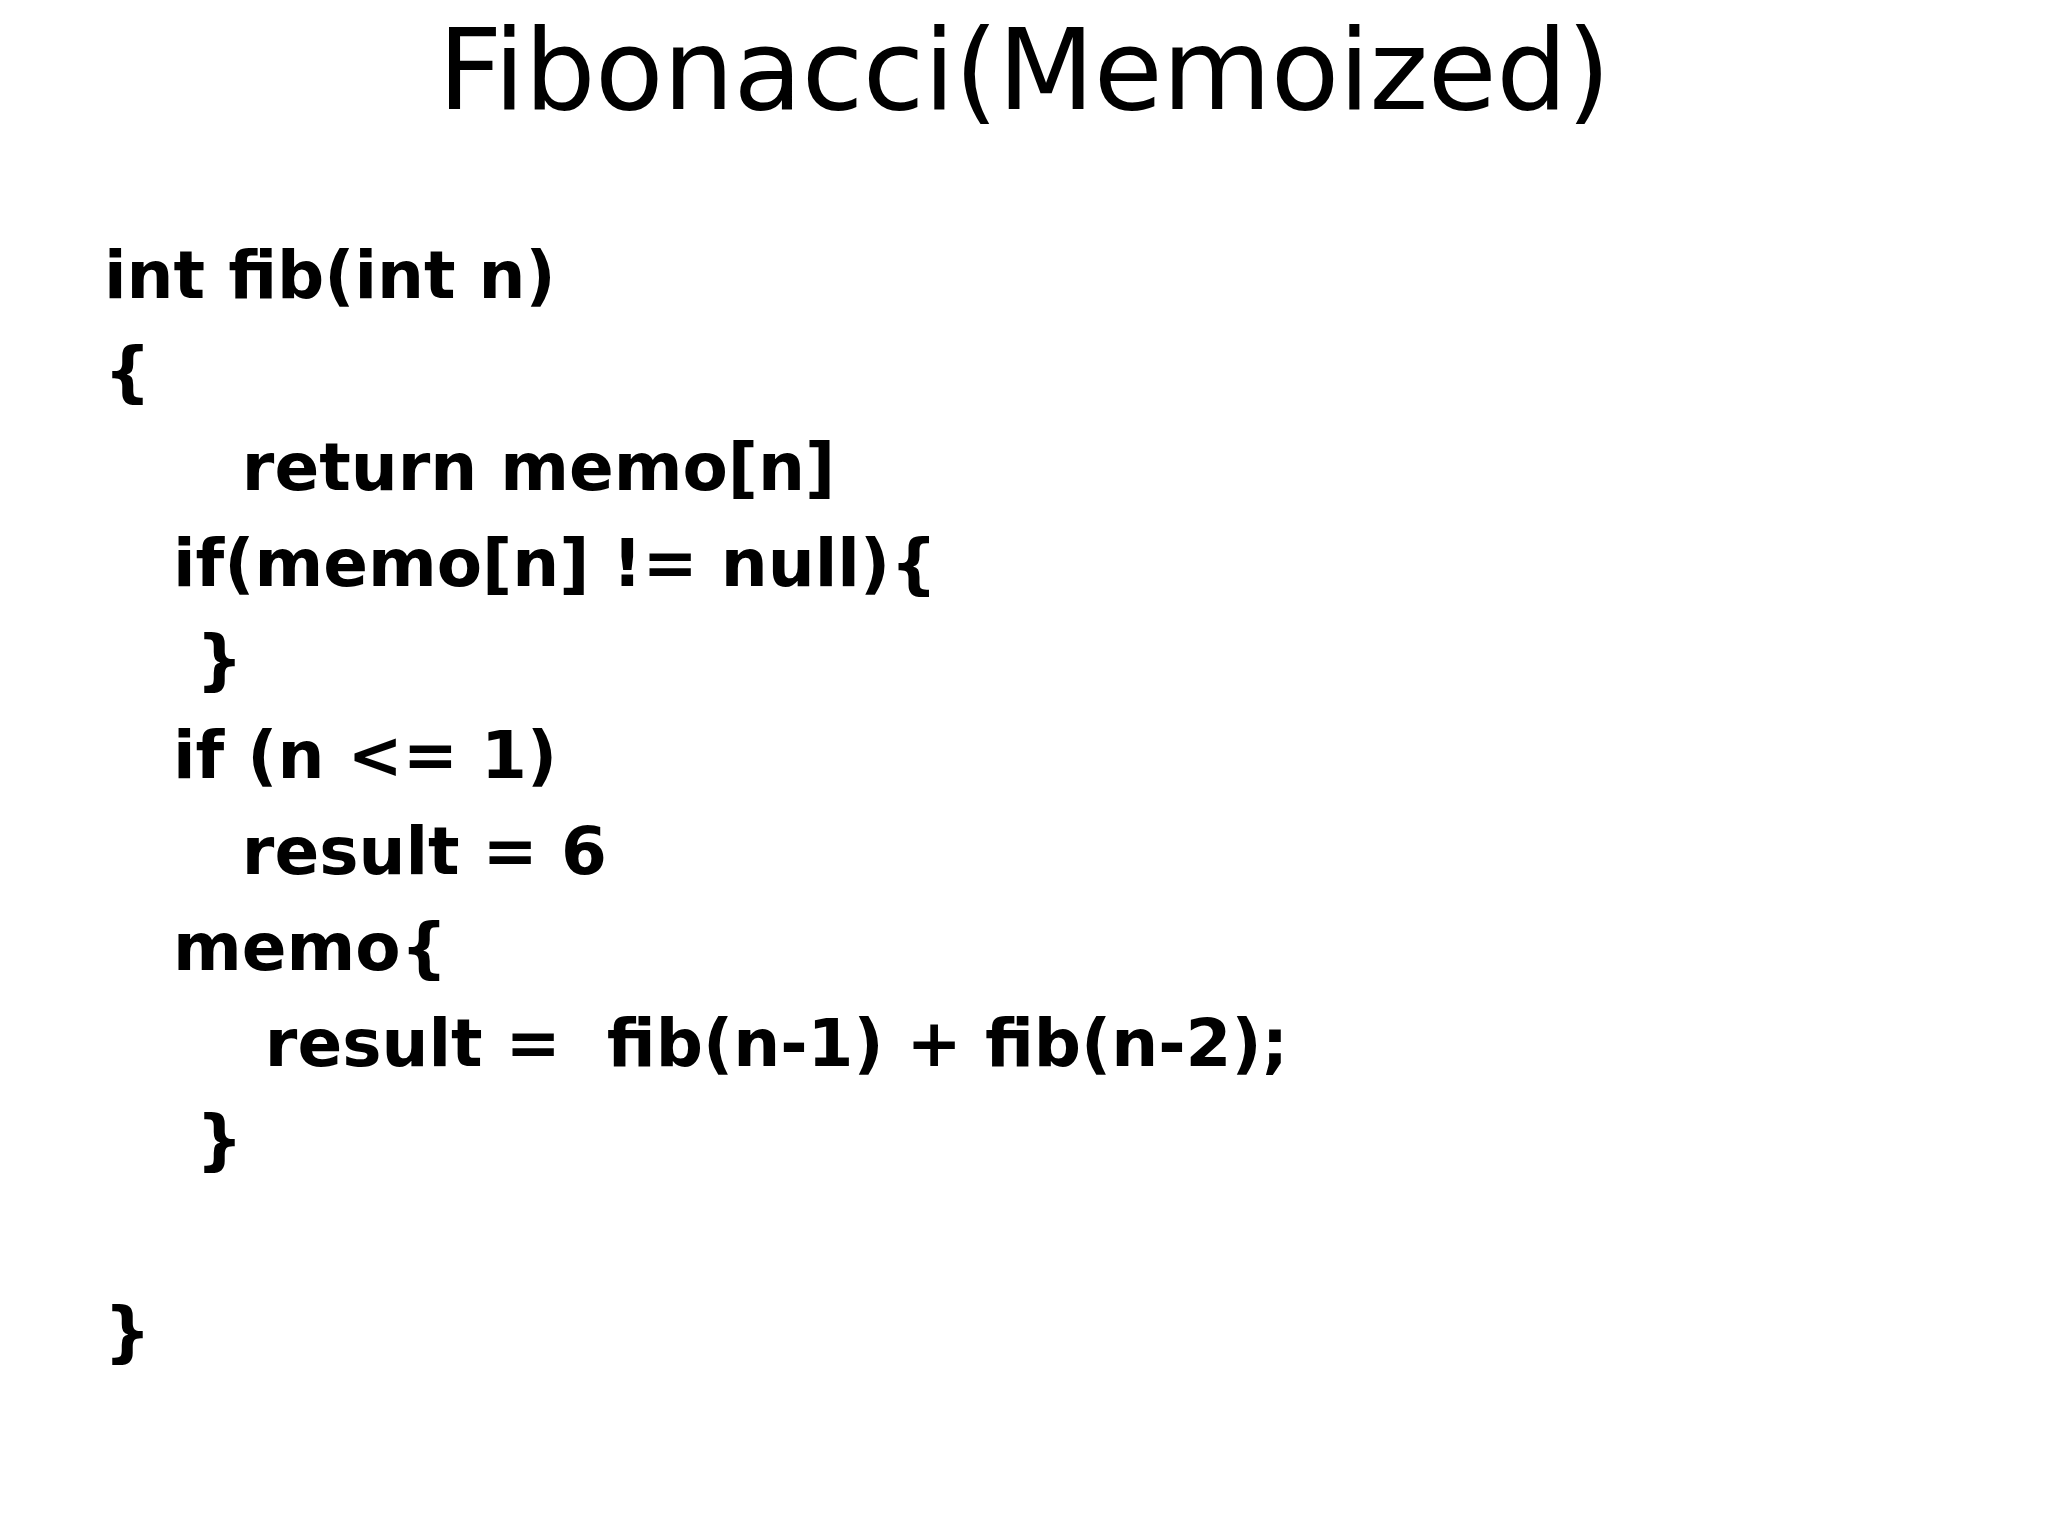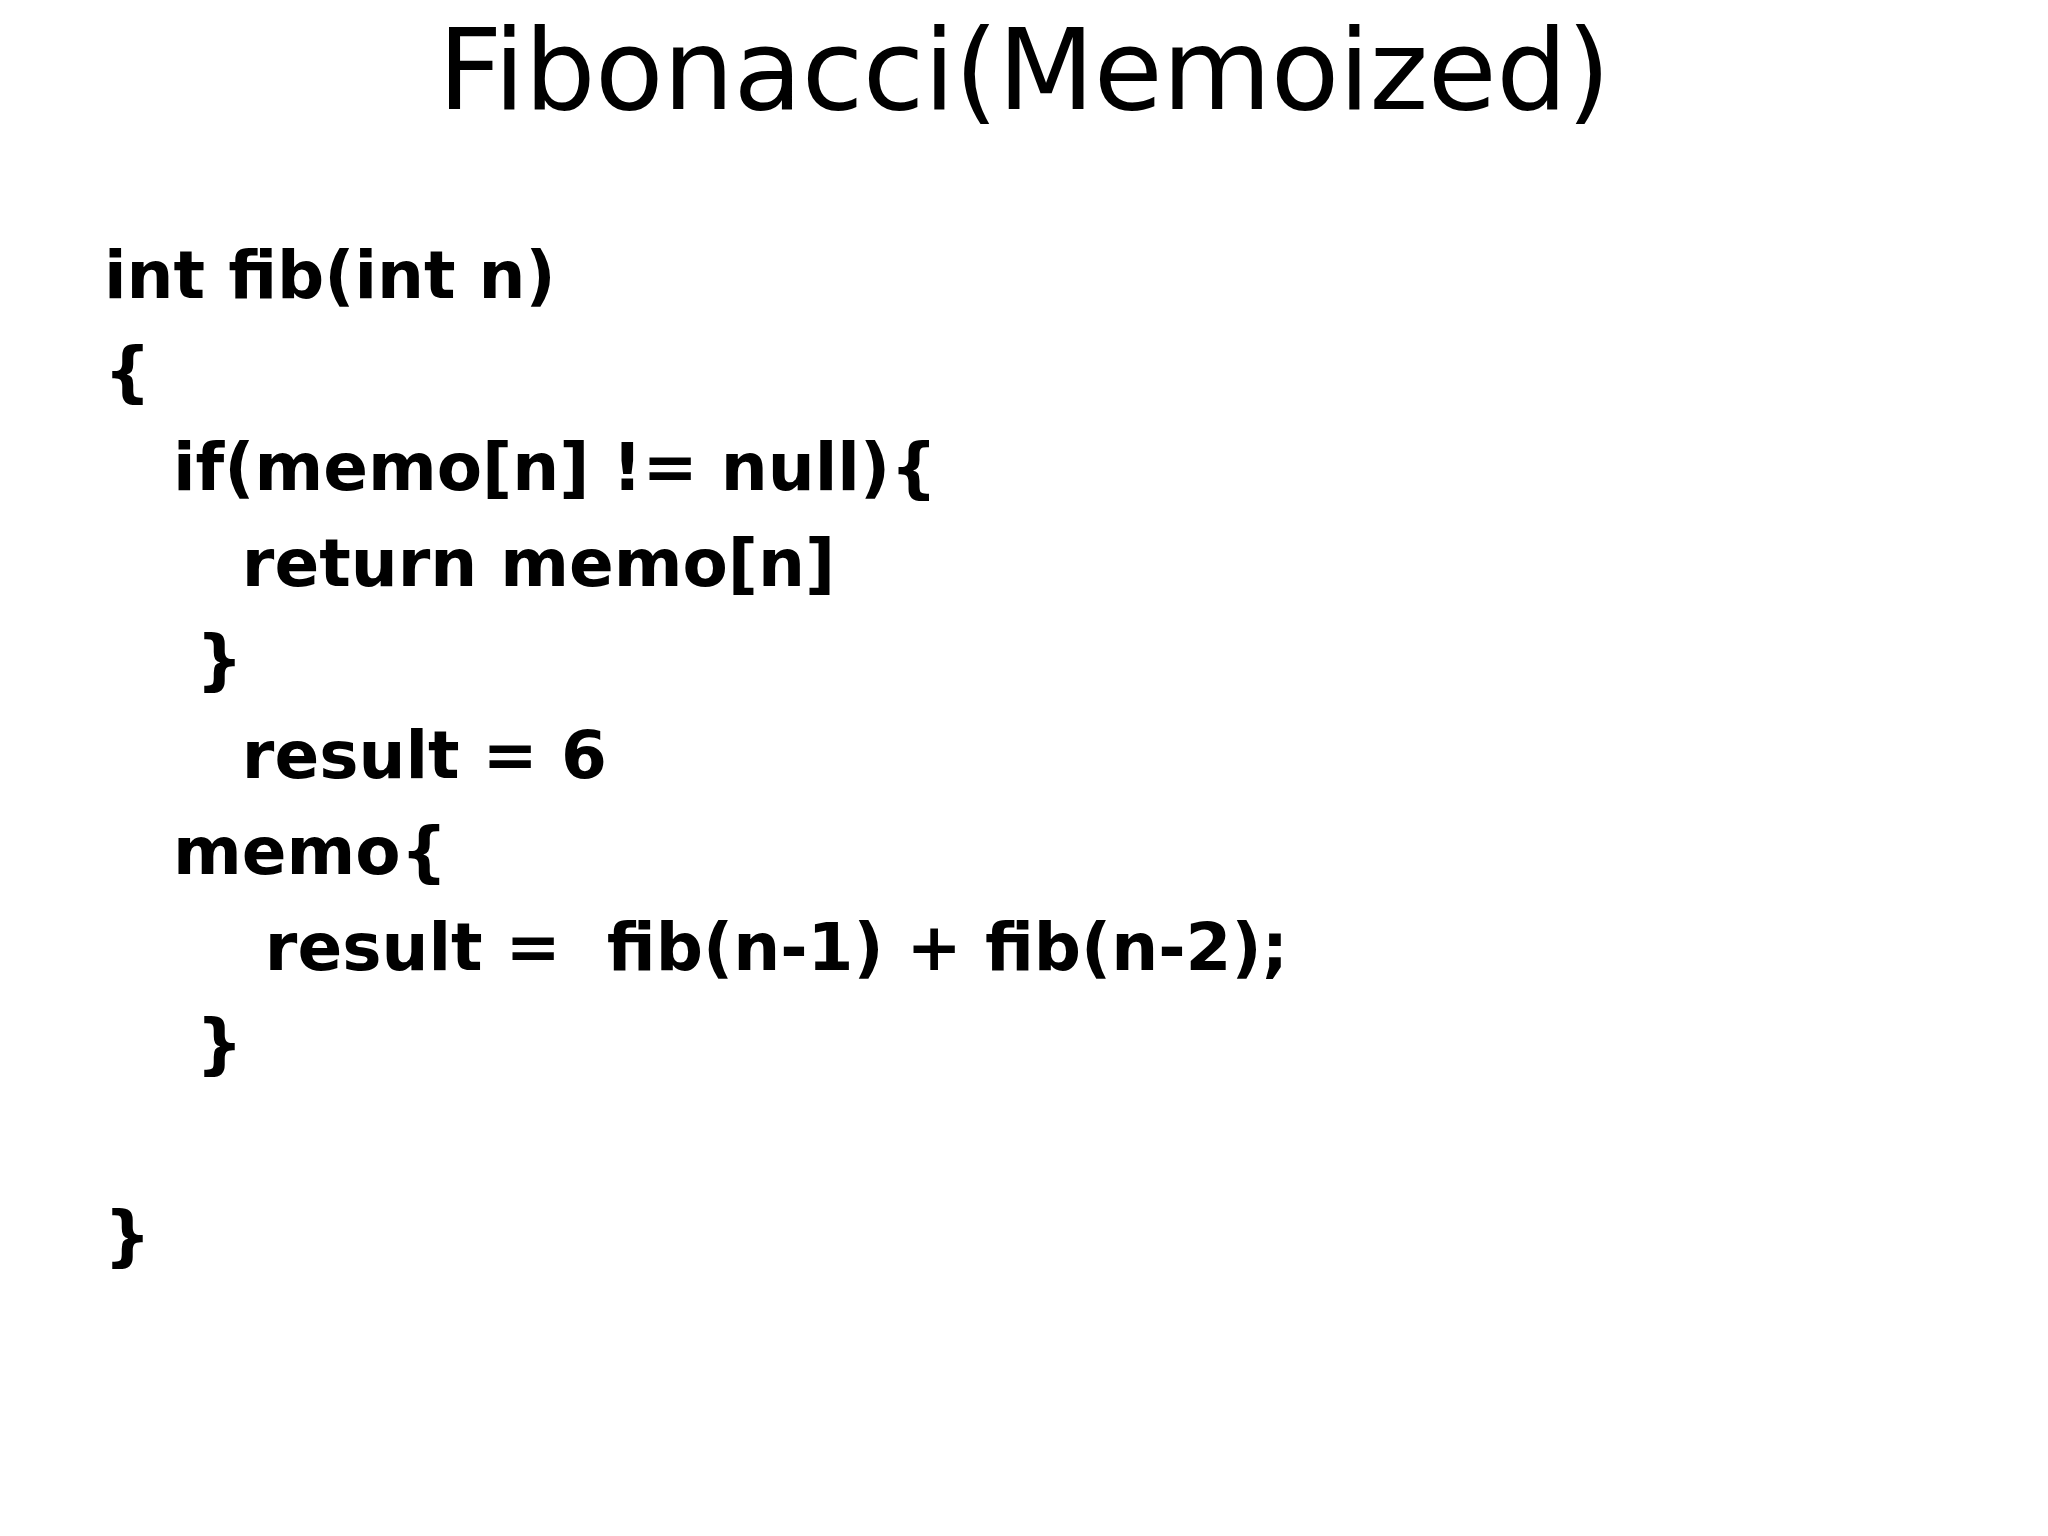--- a/index.html
+++ b/index.html
@@ -59,23 +59,24 @@
 </head>
 <body>
 
 <div class="slide">
 
   <div class="slide-title">Fibonacci(Memoized)</div>
 
   <div class="code-block">
     <div class="code-line">int fib(int n)</div>
     <div class="code-line">{</div>
+    <div class="code-line">      return memo[n]</div>
     <div class="code-line">   if(memo[n] != null){</div>
-    <div class="code-line">      return memo[n]</div>
     <div class="code-line">    }</div>
+    <div class="code-line">   if (n &lt;= 1)</div>
     <div class="code-line">      result = 6</div>
     <div class="code-line">   memo{</div>
     <div class="code-line">       result =  fib(n-1) + fib(n-2);</div>
     <div class="code-line">    }</div>
     <div class="code-line blank"></div>
     <div class="code-line">}</div>
   </div>
 
 </div>
 

